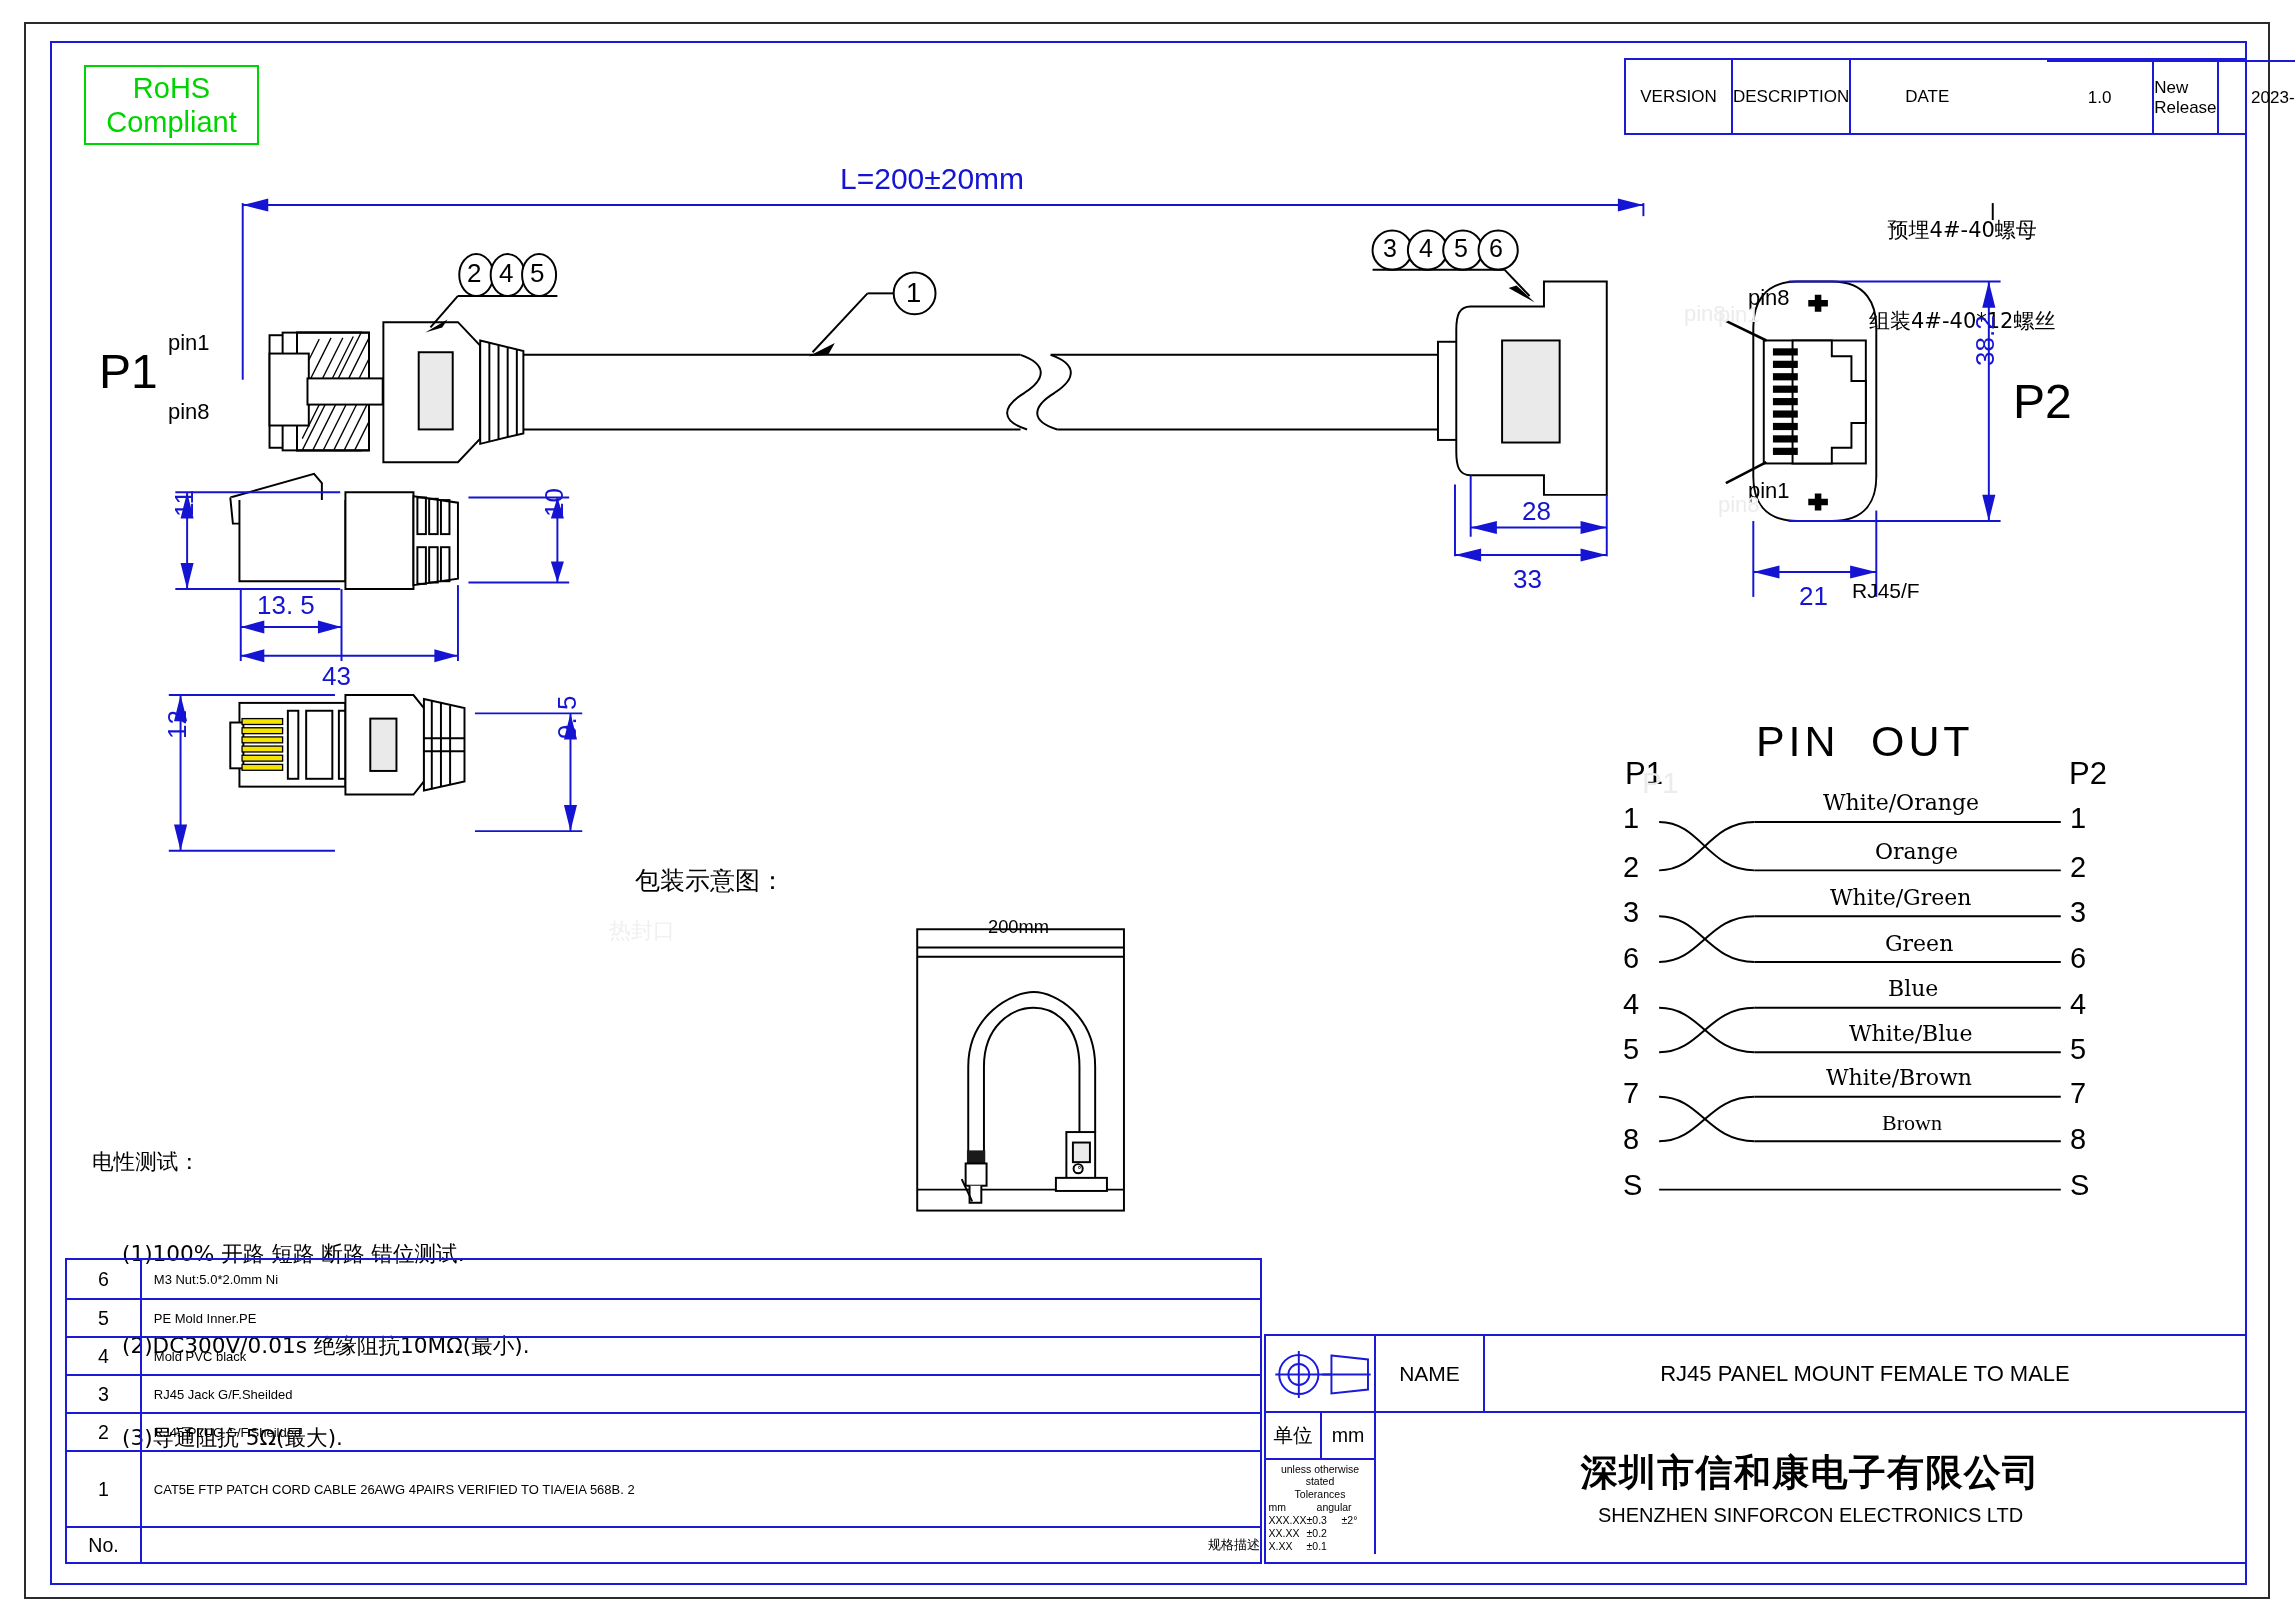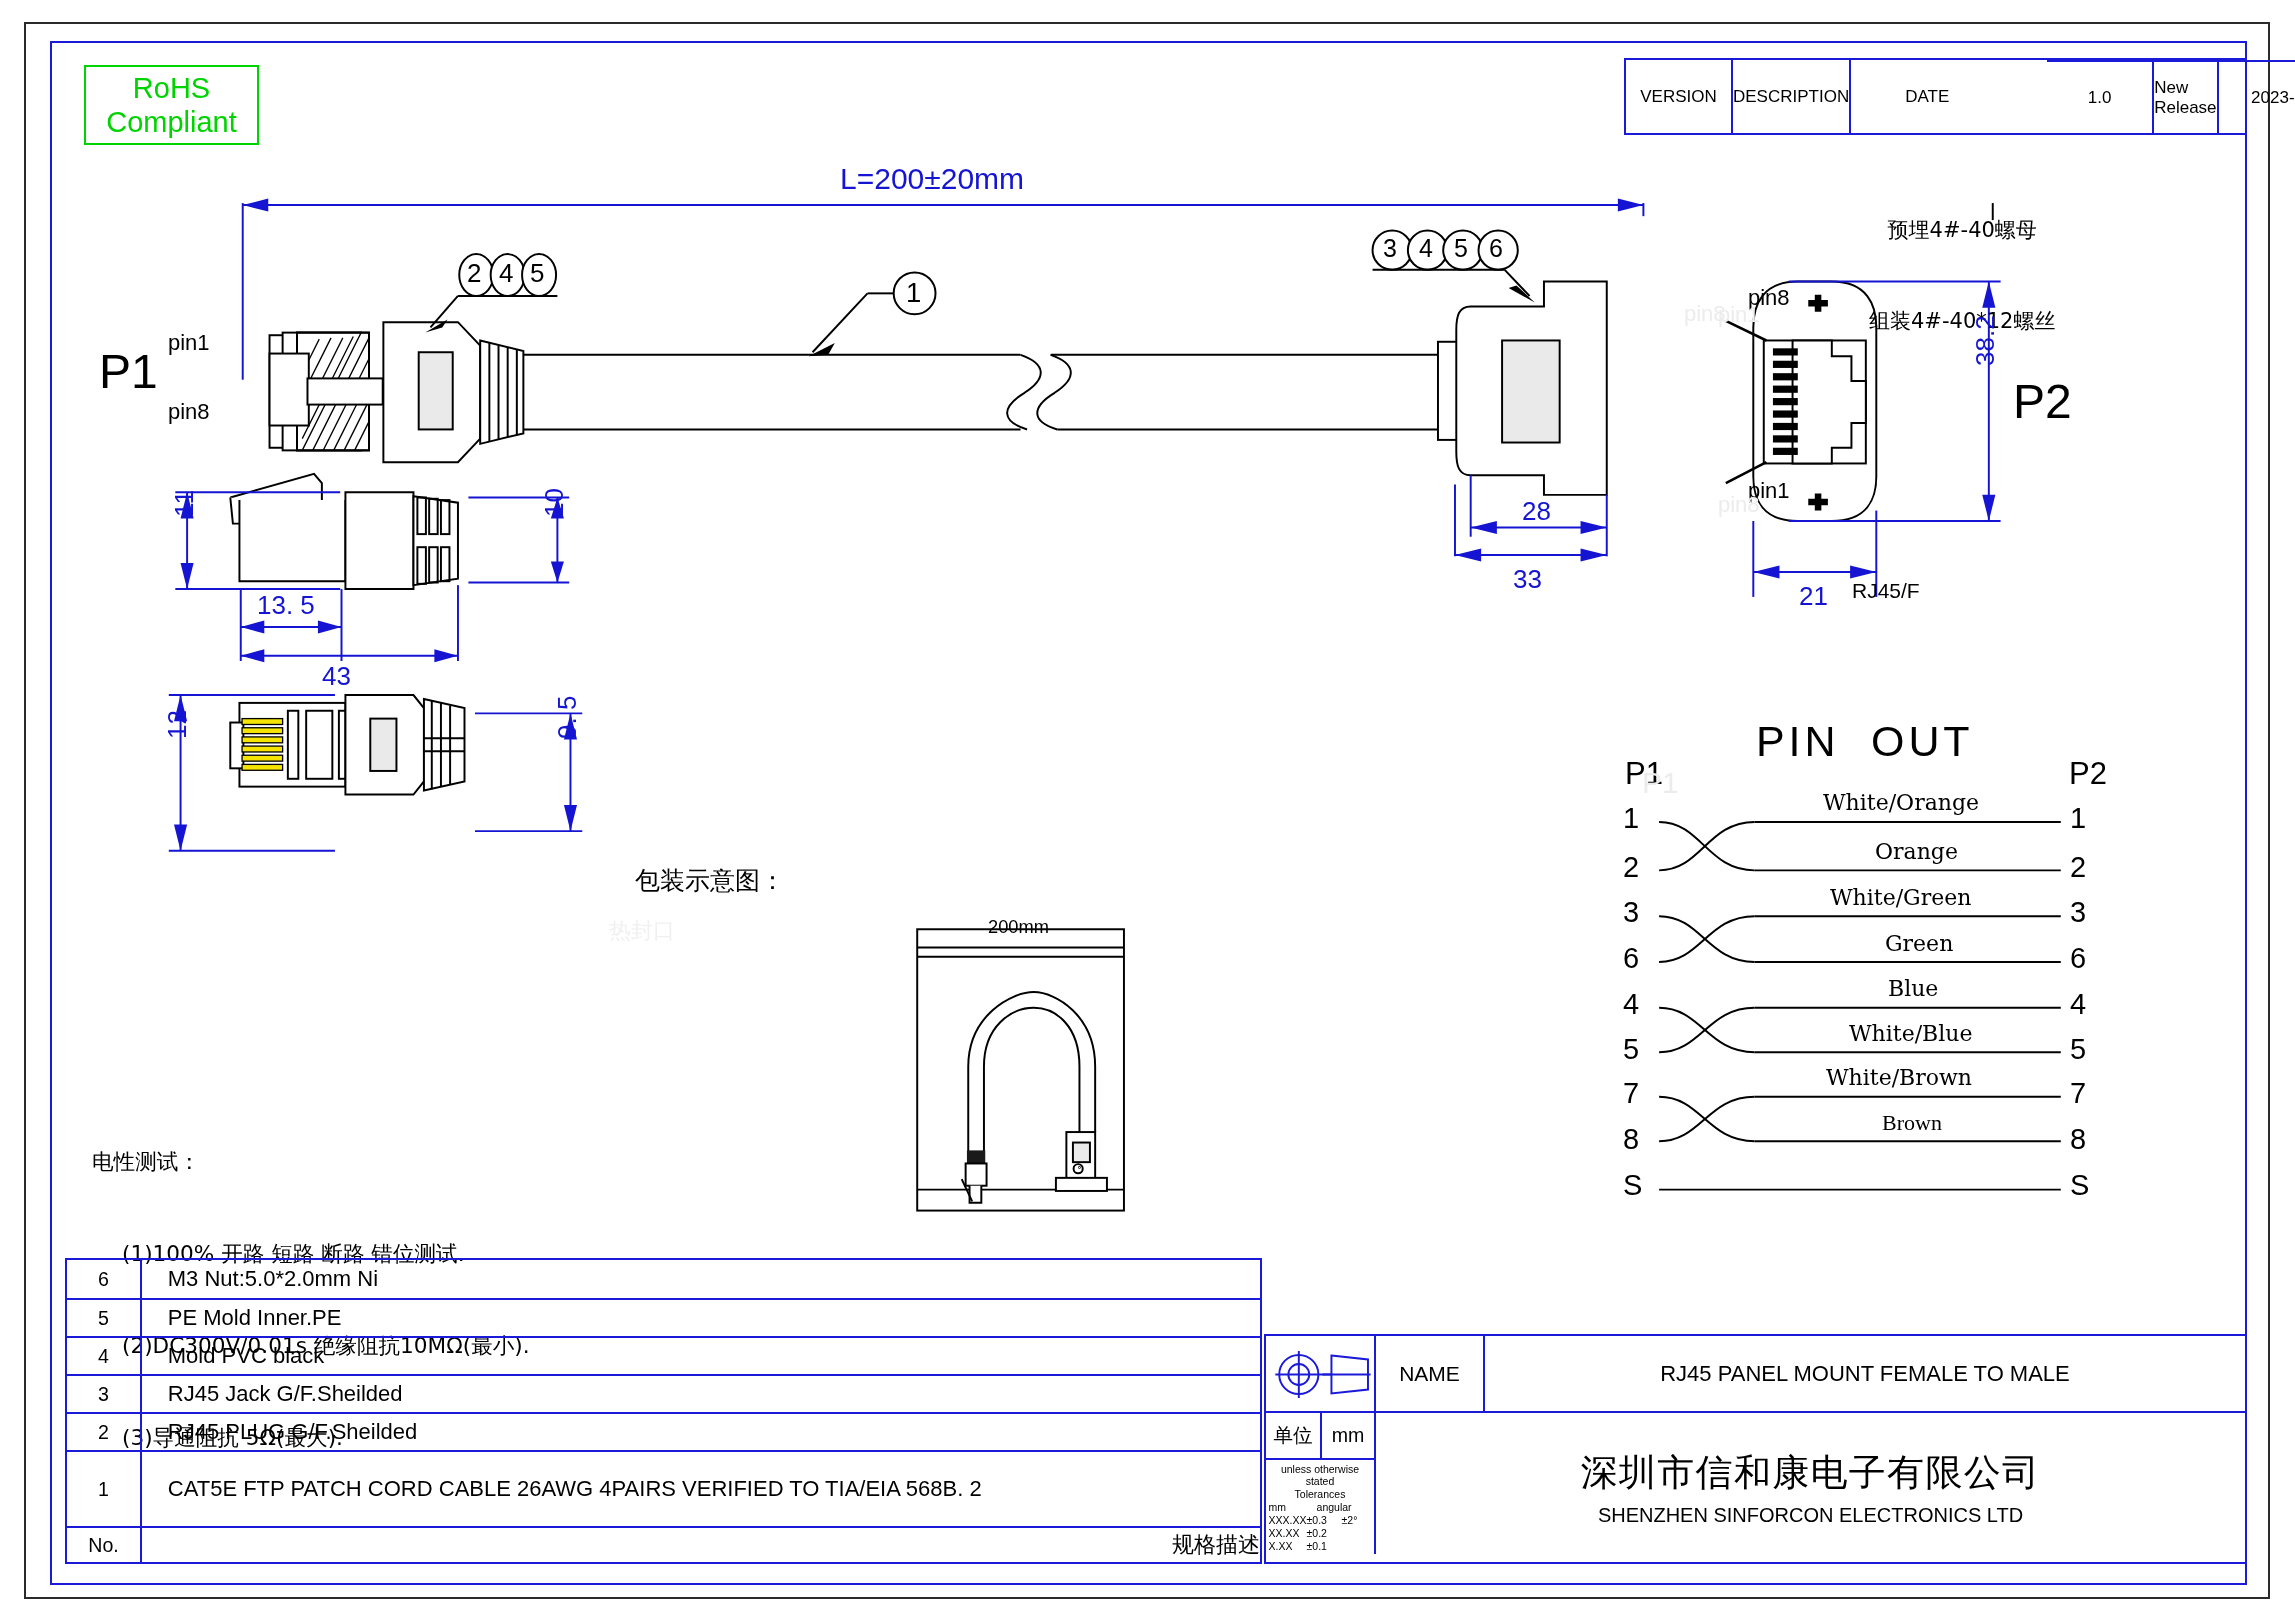--- a/index.html
+++ b/index.html
@@ -37,41 +37,41 @@
   .psmall{font-size:22px;}
   .ghost{color:#ececec;}
 
   
   #bom{left:65px;top:1258px;width:1197px;height:306px;border:2px solid #1a1ad8;box-sizing:border-box;
        display:flex;flex-direction:column;}
   #bom .brow{display:flex;align-items:center;box-sizing:border-box;}
   #bom .brow+.brow{border-top:2px solid #1a1ad8;}
   #bom .bno{width:73px;text-align:center;font-size:19.6px;flex:none;
             border-right:2px solid #1a1ad8;align-self:stretch;display:flex;align-items:center;justify-content:center;}
-  #bom .bdesc{flex:1;font-size:22px;padding-left:11.8px;margin-left:14px;}
+  #bom .bdesc{flex:1;font-size:13px;padding-left:11.8px;}
   #bom .bdesc.ctr{text-align:right;padding-left:0;}
 
   
   #tblock{left:1264px;top:1334px;width:983px;height:230px;border:2px solid #1a1ad8;box-sizing:border-box;}
   #tb-sym{left:0;top:0;width:110px;height:77px;border-right:2px solid #1a1ad8;border-bottom:2px solid #1a1ad8;box-sizing:border-box;}
   #tb-name{left:110px;top:0;width:109px;height:77px;border-right:2px solid #1a1ad8;border-bottom:2px solid #1a1ad8;box-sizing:border-box;
            display:flex;align-items:center;justify-content:center;font-size:21px;}
   #tb-prod{left:219px;top:0;right:0;height:77px;border-bottom:2px solid #1a1ad8;box-sizing:border-box;
            display:flex;align-items:center;justify-content:center;font-size:22px;}
   #tb-unitL{left:0;top:77px;width:56px;height:47px;border-right:2px solid #1a1ad8;border-bottom:2px solid #1a1ad8;box-sizing:border-box;
             display:flex;align-items:center;justify-content:center;font-size:19.6px;}
   #tb-unitR{left:56px;top:77px;width:54px;height:47px;border-right:2px solid #1a1ad8;border-bottom:2px solid #1a1ad8;box-sizing:border-box;
             display:flex;align-items:center;justify-content:center;font-size:19.6px;}
   #tb-tol{left:0;top:124px;width:110px;bottom:8px;border-right:2px solid #1a1ad8;box-sizing:border-box;
           font-size:10.5px;padding-top:2.6px;}
   #tb-tol .tl{text-align:center;line-height:1.22;}
   #tb-tol .trow{display:flex;padding-left:2.6px;line-height:1.25;}
   #tb-comp{left:110px;top:77px;right:0;bottom:0;display:flex;flex-direction:column;
            align-items:center;justify-content:center;}
-  #tb-comp .cn-name{font-size:37px;font-weight:400;letter-spacing:1.3px;}
+  #tb-comp .cn-name{font-size:37px;font-weight:700;letter-spacing:1.3px;}
   #tb-comp .en-name{font-size:20px;margin-top:5.2px;}
 
   
   #pinout{left:1590px;top:717px;width:543px;height:484px;}
   #pinout .ptitle{font-size:43px;letter-spacing:3.9px;text-align:center;}
   .pnum{font-size:29px;}
   .wname{font-family:"DejaVu Serif","Liberation Serif",serif;font-size:22px;}
 
   
   #etest{left:92px;top:1086px;font-size:21.6px;line-height:1.42;}

